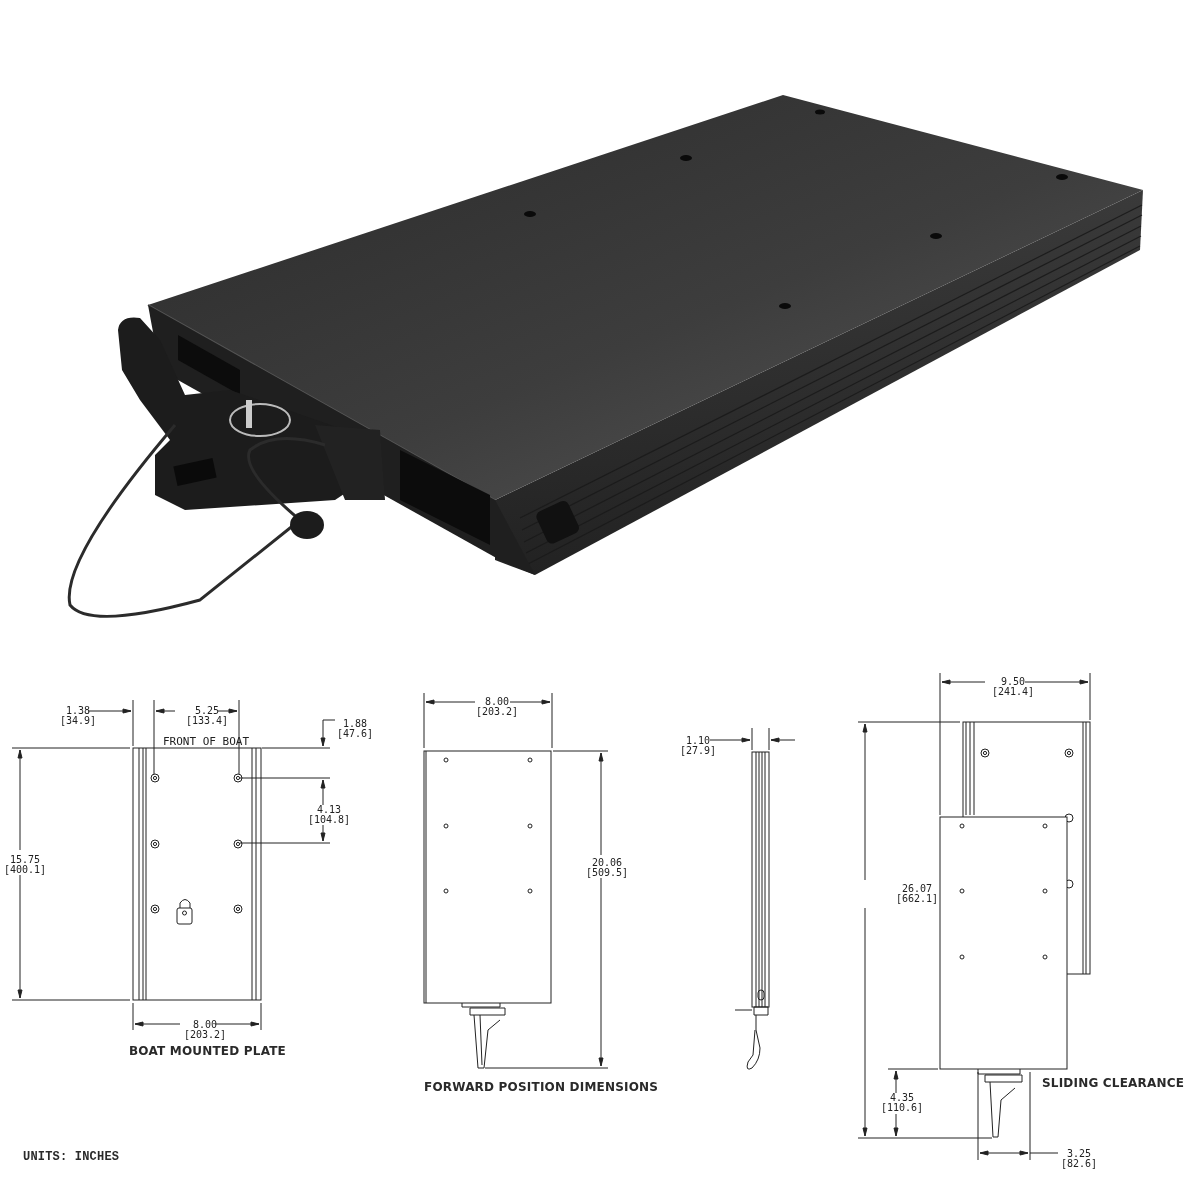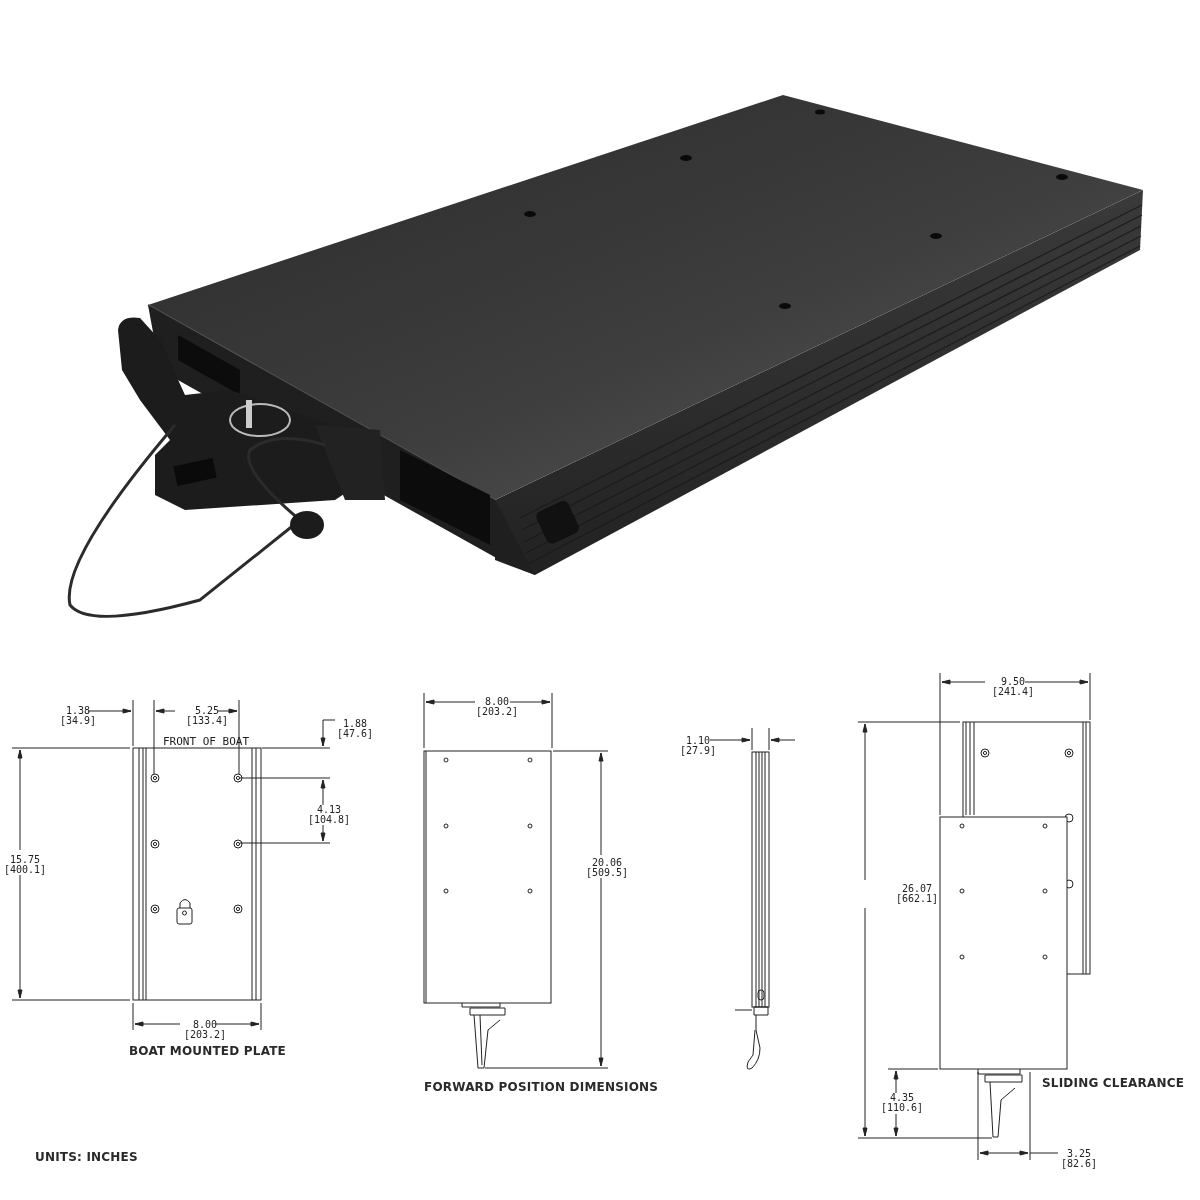--- a/index.html
+++ b/index.html
@@ -265,13 +265,13 @@
 <div class="dim" style="left:881px;top:1093px;">
   <div>4.35</div>
   <div>[110.6]</div>
 </div>
 <div class="dim" style="left:1061px;top:1149px;">
   <div>3.25</div>
   <div>[82.6]</div>
 </div>
 <div class="title" style="left:1042px;top:1076px;">SLIDING CLEARANCE</div>
 
-<div class="title" style="left:35px;top:1150px;">UNITS: INCHES</div>
+<div class="title" style="left:23px;top:1150px;font-family:Liberation Mono, monospace;">UNITS: INCHES</div>
 
 </body></html>

